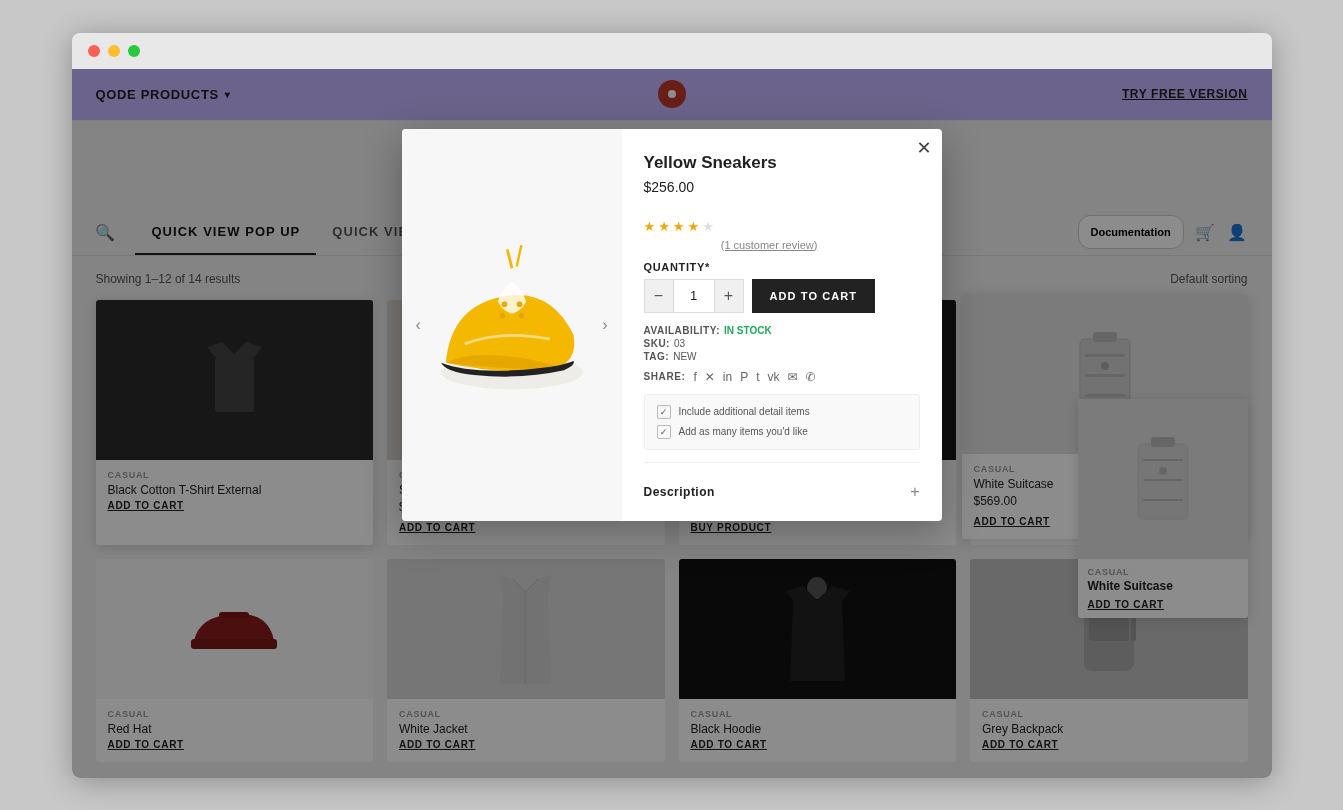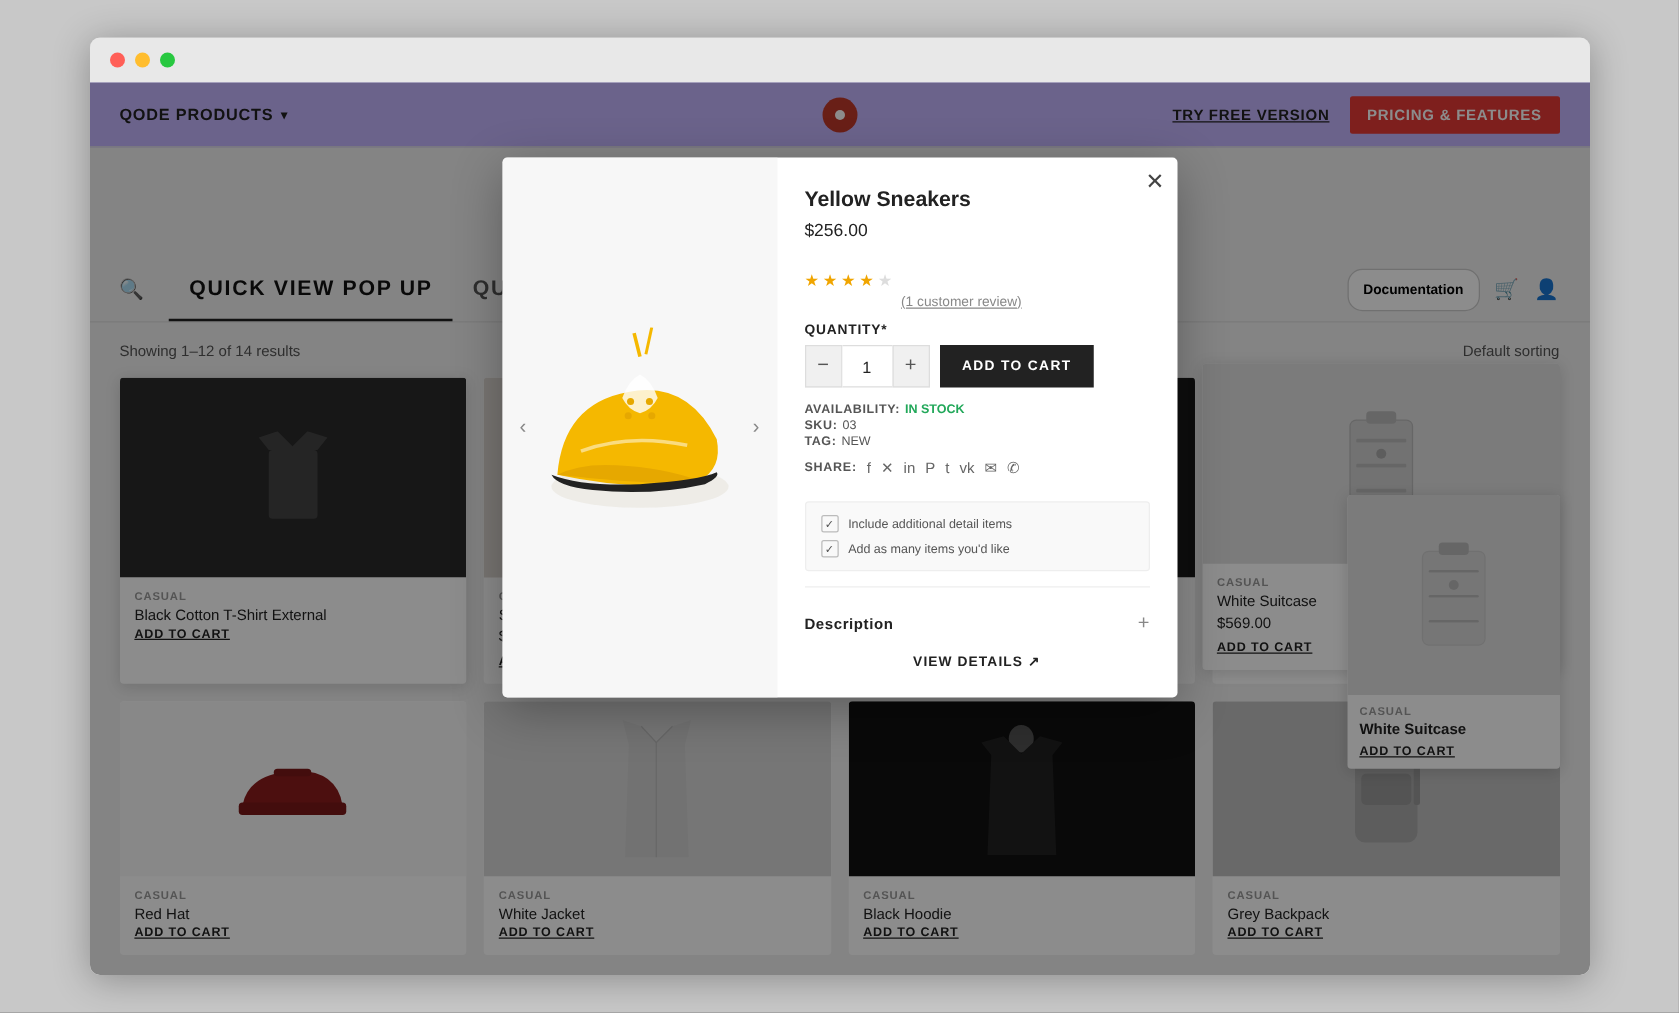--- a/index.html
+++ b/index.html
@@ -67,21 +67,21 @@
       background: #f0f0f0;
       display: flex;
       align-items: center;
       padding: 0 24px;
       border-bottom: 1px solid #ddd;
       gap: 0;
       position: relative;
     }
     .sub-nav-search { font-size: 16px; color: #444; margin-right: 20px; cursor: pointer; }
     .sub-nav-item {
-      font-size: 17px; font-weight: 600; color: #555; letter-spacing: 0.08em; text-transform: uppercase;
+      font-size: 13px; font-weight: 600; color: #555; letter-spacing: 0.08em; text-transform: uppercase;
       padding: 14px 16px; cursor: pointer; border-bottom: 2px solid transparent;
     }
     .sub-nav-item.active { border-bottom: 2px solid #222; color: #111; }
 
     .sub-nav-right { margin-left: auto; display: flex; align-items: center; gap: 12px; }
     .sub-nav-btn { background: #fff; border: 1px solid #ccc; font-size: 11px; font-weight: 600; padding: 10px 12px; border-radius: 12px; cursor: pointer; }
     .sub-nav-icon { font-size: 16px; color: #555; cursor: pointer; }
 
     
     .store-content { padding: 16px 24px; background: #f0f0f0; }
@@ -190,21 +190,21 @@
       letter-spacing: 0.1em; text-transform: uppercase;
       padding: 0 18px; height: 34px; border: none; cursor: pointer; margin-left: 8px;
     }
 
     .meta-row { display: flex; gap: 4px; font-size: 10px; margin-bottom: 2px; }
     .meta-label { font-weight: 700; text-transform: uppercase; letter-spacing: 0.05em; color: #555; }
     .meta-value { color: #555; }
     .meta-value.in-stock { color: #22a85a; font-weight: 700; }
     .meta-value.tag { color: #555; }
 
-    .share-row { display: flex; align-items: center; gap: 8px; margin-top: 8px; margin-bottom: 20px; }
+    .share-row { display: flex; align-items: center; gap: 8px; margin-top: 8px; margin-bottom: 10px; }
     .share-label { font-size: 10px; font-weight: 700; text-transform: uppercase; letter-spacing: 0.06em; color: #555; }
     .share-icon { font-size: 12px; color: #666; cursor: pointer; }
 
     .upsell-box {
       background: #f9f9f9;
       border: 1px solid #eee;
       border-radius: 3px;
       padding: 10px 12px;
       margin-bottom: 12px;
     }
@@ -246,21 +246,20 @@
         <span>QODE PRODUCTS</span>
         <span class="chevron">▾</span>
       </div>
       <div class="top-nav-logo">
         <div class="logo-circle">
           <div class="logo-dot"></div>
         </div>
       </div>
       <div class="top-nav-right">
         <span class="btn-try-free">TRY FREE VERSION</span>
-        <span class="btn-pricing">PRICING &amp; FEATURES</span>
       </div>
     </div>
 
     <div class="page-header">
       <h1>QODE Quick View for WooCommerce</h1>
       <div><span class="live-demo-badge">Live Demo</span></div>
     </div>
 
     <div class="sub-nav">
       <span class="sub-nav-search">🔍</span>
@@ -548,26 +547,20 @@
             </div>
           </div>
 
           <div class="description-section">
             <div class="description-header">
               <span class="description-title">Description</span>
               <span class="description-toggle">+</span>
             </div>
           </div>
 
-          <div class="view-details-row">
-            <span class="view-details-btn">
-              <span>VIEW DETAILS</span>
-              <span class="view-details-arrow"> ↗</span>
-            </span>
-          </div>
 
         </div>
       </div>
     </div>
 
     <div style="position:absolute;top:330px;right:24px;width:170px;background:#fff;border-radius:3px;box-shadow:0 2px 12px rgba(0,0,0,0.15);overflow:hidden;z-index:5;">
       <div style="background:#e0e0e0;height:160px;display:flex;align-items:center;justify-content:center;">
         <svg width="60" height="100" viewBox="0 0 60 100">
           <rect x="5" y="15" width="50" height="75" rx="5" fill="#d8d8d8" stroke="#ccc" stroke-width="1"></rect>
           <rect x="18" y="8" width="24" height="10" rx="3" fill="#bbb"></rect>

